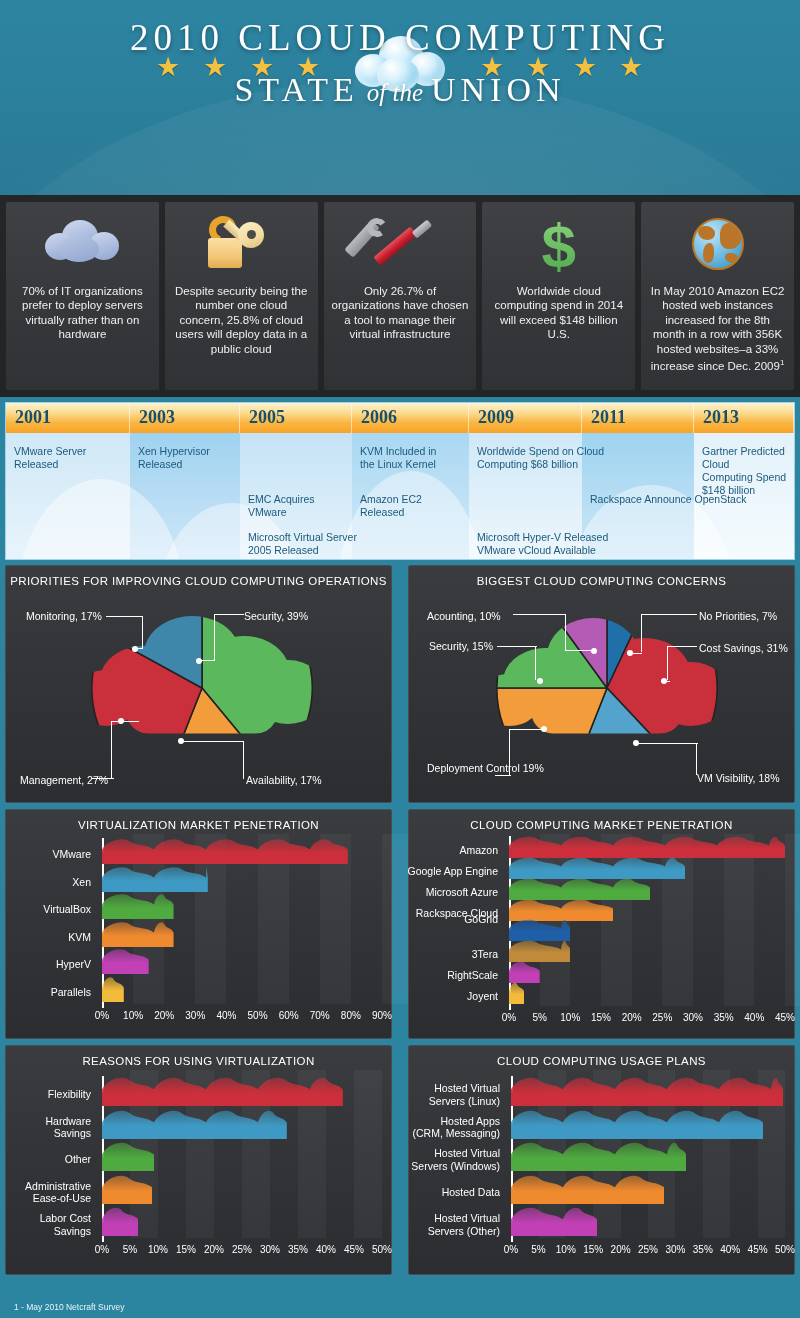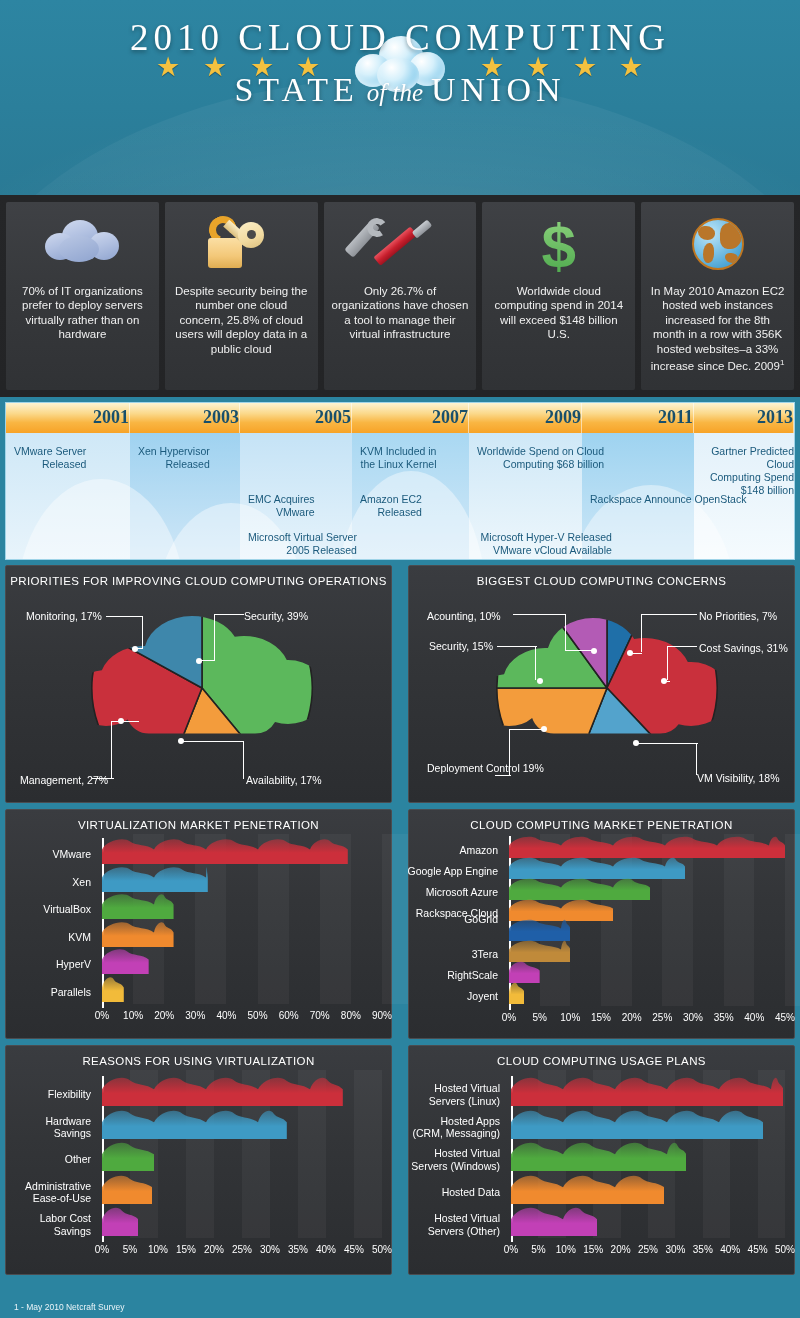--- a/index.html
+++ b/index.html
@@ -147,21 +147,21 @@
   }
   .ic-globe b { position:absolute; background:#b9762a; display:block; border-radius:40% 55% 45% 60%; }
   .ic-globe .g1{left:4px;top:6px;width:17px;height:14px;}
   .ic-globe .g2{left:9px;top:23px;width:11px;height:20px;border-radius:60% 40% 50% 45%;}
   .ic-globe .g3{left:26px;top:3px;width:22px;height:26px;border-radius:45% 55% 60% 40%;}
   .ic-globe .g4{left:31px;top:33px;width:13px;height:10px;}
 
   
   .timeline {
     margin: 5px; width: 790px; height: 158px; position: relative;
-    background: #c4b5fd; border: 1px solid #9fd4e8; overflow: hidden; text-align: right;
+    background: #c4b5fd; border: 1px solid #9fd4e8; overflow: hidden;
   }
   .tl-bar {
     position:absolute; left:0; top:0; width:100%; height:30px; display:flex;
     background: linear-gradient(180deg,#fdf3d2 0%, #fbd98b 35%, #f9b643 65%, #f7a327 100%);
   }
   .tl-bar .tl-year {
     position:relative; color:#184f6b; font-size:18px;
     font-family:"Liberation Serif", serif; font-weight:bold;
     padding: 4px 0 0 9px;
     border-right: 1px solid rgba(255,255,255,0.55);
@@ -322,21 +322,21 @@
         </div>
         <div class="stat-text">In May 2010 Amazon EC2 hosted web instances increased for the 8th month in a row with 356K hosted websites–a 33% increase since Dec. 2009<sup>1</sup></div>
       </div>
     </div>
 
   <div class="timeline">
     <div class="tl-bar" id="tl-bar">
         <div class="tl-year" style="width: 124px;">2001</div>
         <div class="tl-year" style="width: 110px;">2003</div>
         <div class="tl-year" style="width: 112px;">2005</div>
-        <div class="tl-year" style="width: 117px;">2007</div>
+        <div class="tl-year" style="width: 117px;">2006</div>
         <div class="tl-year" style="width: 113px;">2009</div>
         <div class="tl-year" style="width: 112px;">2011</div>
         <div class="tl-year" style="width: 100px;">2013</div>
       </div>
     <div class="tl-body" id="tl-body">
         <div class="tl-col sh0" style="width: 124px;"></div>
         <div class="tl-col sh1" style="width: 110px;"></div>
         <div class="tl-col sh2" style="width: 112px;"></div>
         <div class="tl-col sh3" style="width: 117px;"></div>
         <div class="tl-col sh4" style="width: 113px;"></div>

